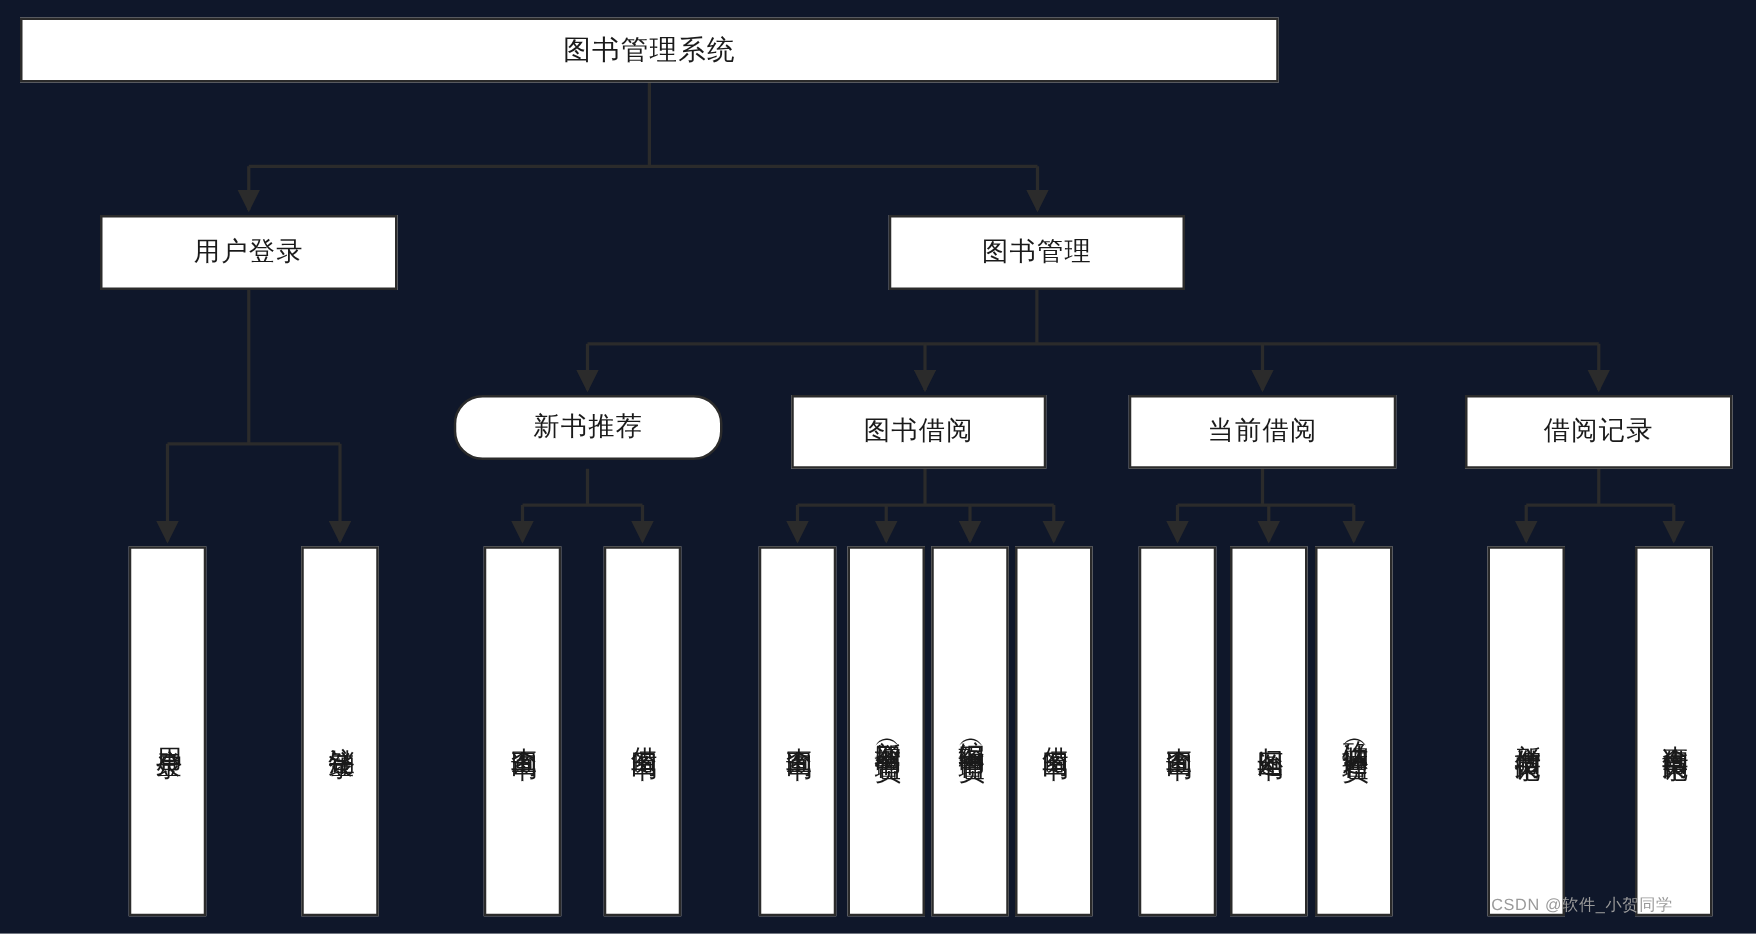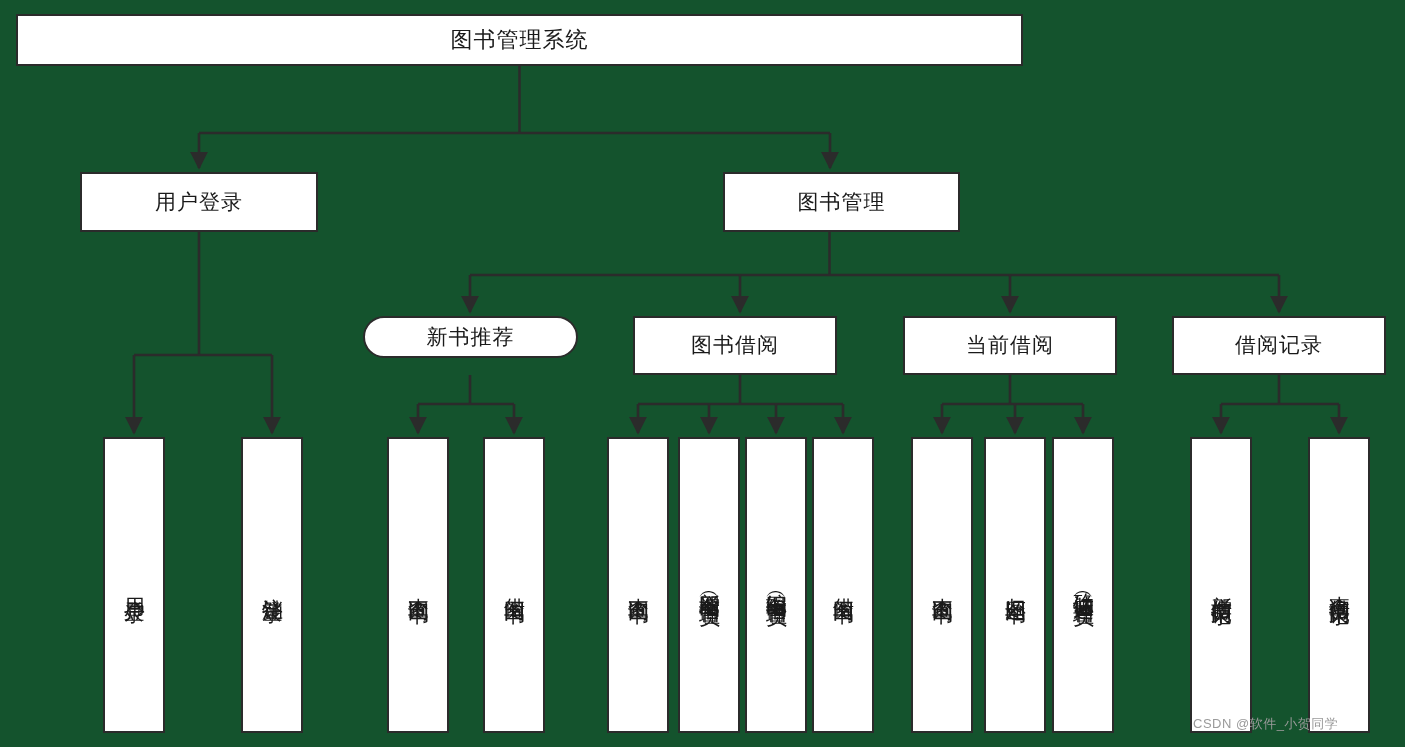--- a/index.html
+++ b/index.html
@@ -8,21 +8,21 @@
     background: #ffffff;
   }
   body {
     font-family: "Liberation Sans", "DejaVu Sans", sans-serif;
     color: #1a1a1a;
   }
   #canvas {
     position: relative;
     width: 1405px;
     height: 747px;
-    background: #14532d;
+    background: #0f172a;
     overflow: hidden;
   }
   #connectors {
     position: absolute;
     left: 0;
     top: 0;
     width: 1405px;
     height: 747px;
     pointer-events: none;
   }
@@ -121,25 +121,25 @@
     </g>
   </svg>
 
   <div class="node root" style="left:16px; top:14px; width:1007px; height:52px;">
     <span class="label">图书管理系统</span>
   </div>
 
   <div class="node" style="left:80px; top:172px; width:238px; height:60px;">
     <span class="label">用户登录</span>
   </div>
-  <div class="node" style="left:711px; top:172px; width:237px; height:60px;margin-left:12px;">
+  <div class="node" style="left:711px; top:172px; width:237px; height:60px;">
     <span class="label">图书管理</span>
   </div>
 
-  <div class="node" style="left:363px; top:316px; width:215px; height:42px;border-radius:23px;">
+  <div class="node" style="left:363px; top:316px; width:215px; height:52px;border-radius:23px;">
     <span class="label">新书推荐</span>
   </div>
   <div class="node" style="left:633px; top:316px; width:204px; height:59px;">
     <span class="label">图书借阅</span>
   </div>
   <div class="node" style="left:1172px; top:316px; width:214px; height:59px;">
     <span class="label">借阅记录</span>
   </div>
   <div class="node" style="left:903px; top:316px; width:214px; height:59px;">
     <span class="label">当前借阅</span>

